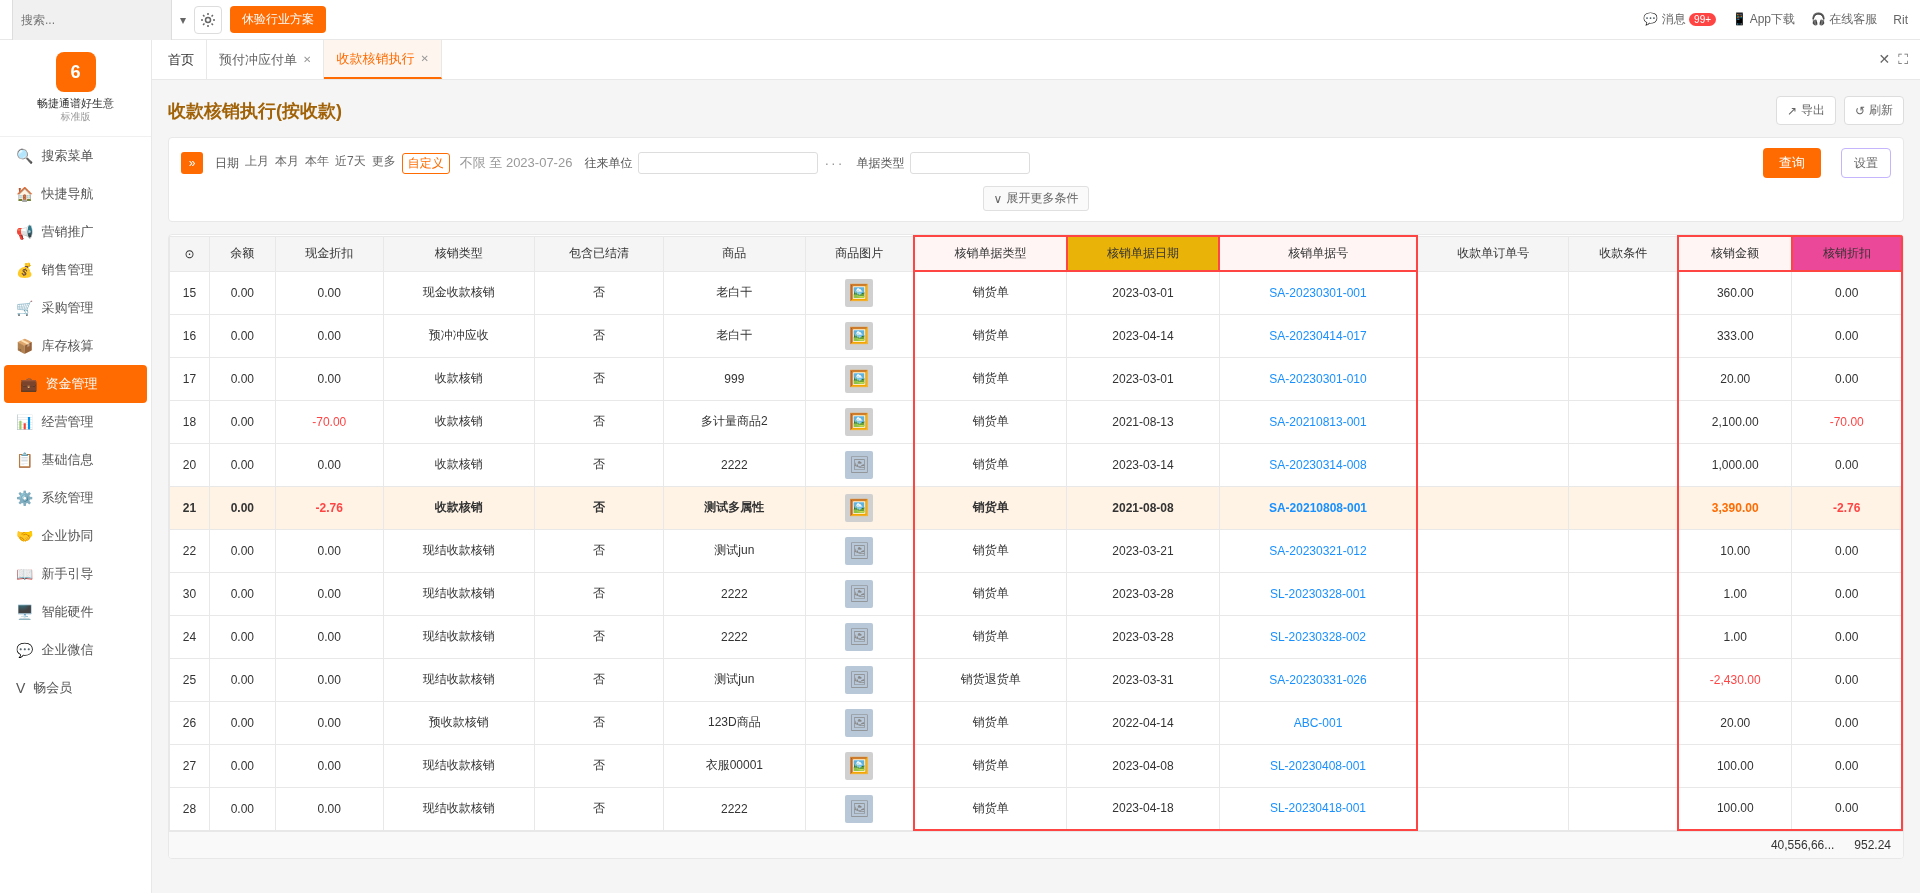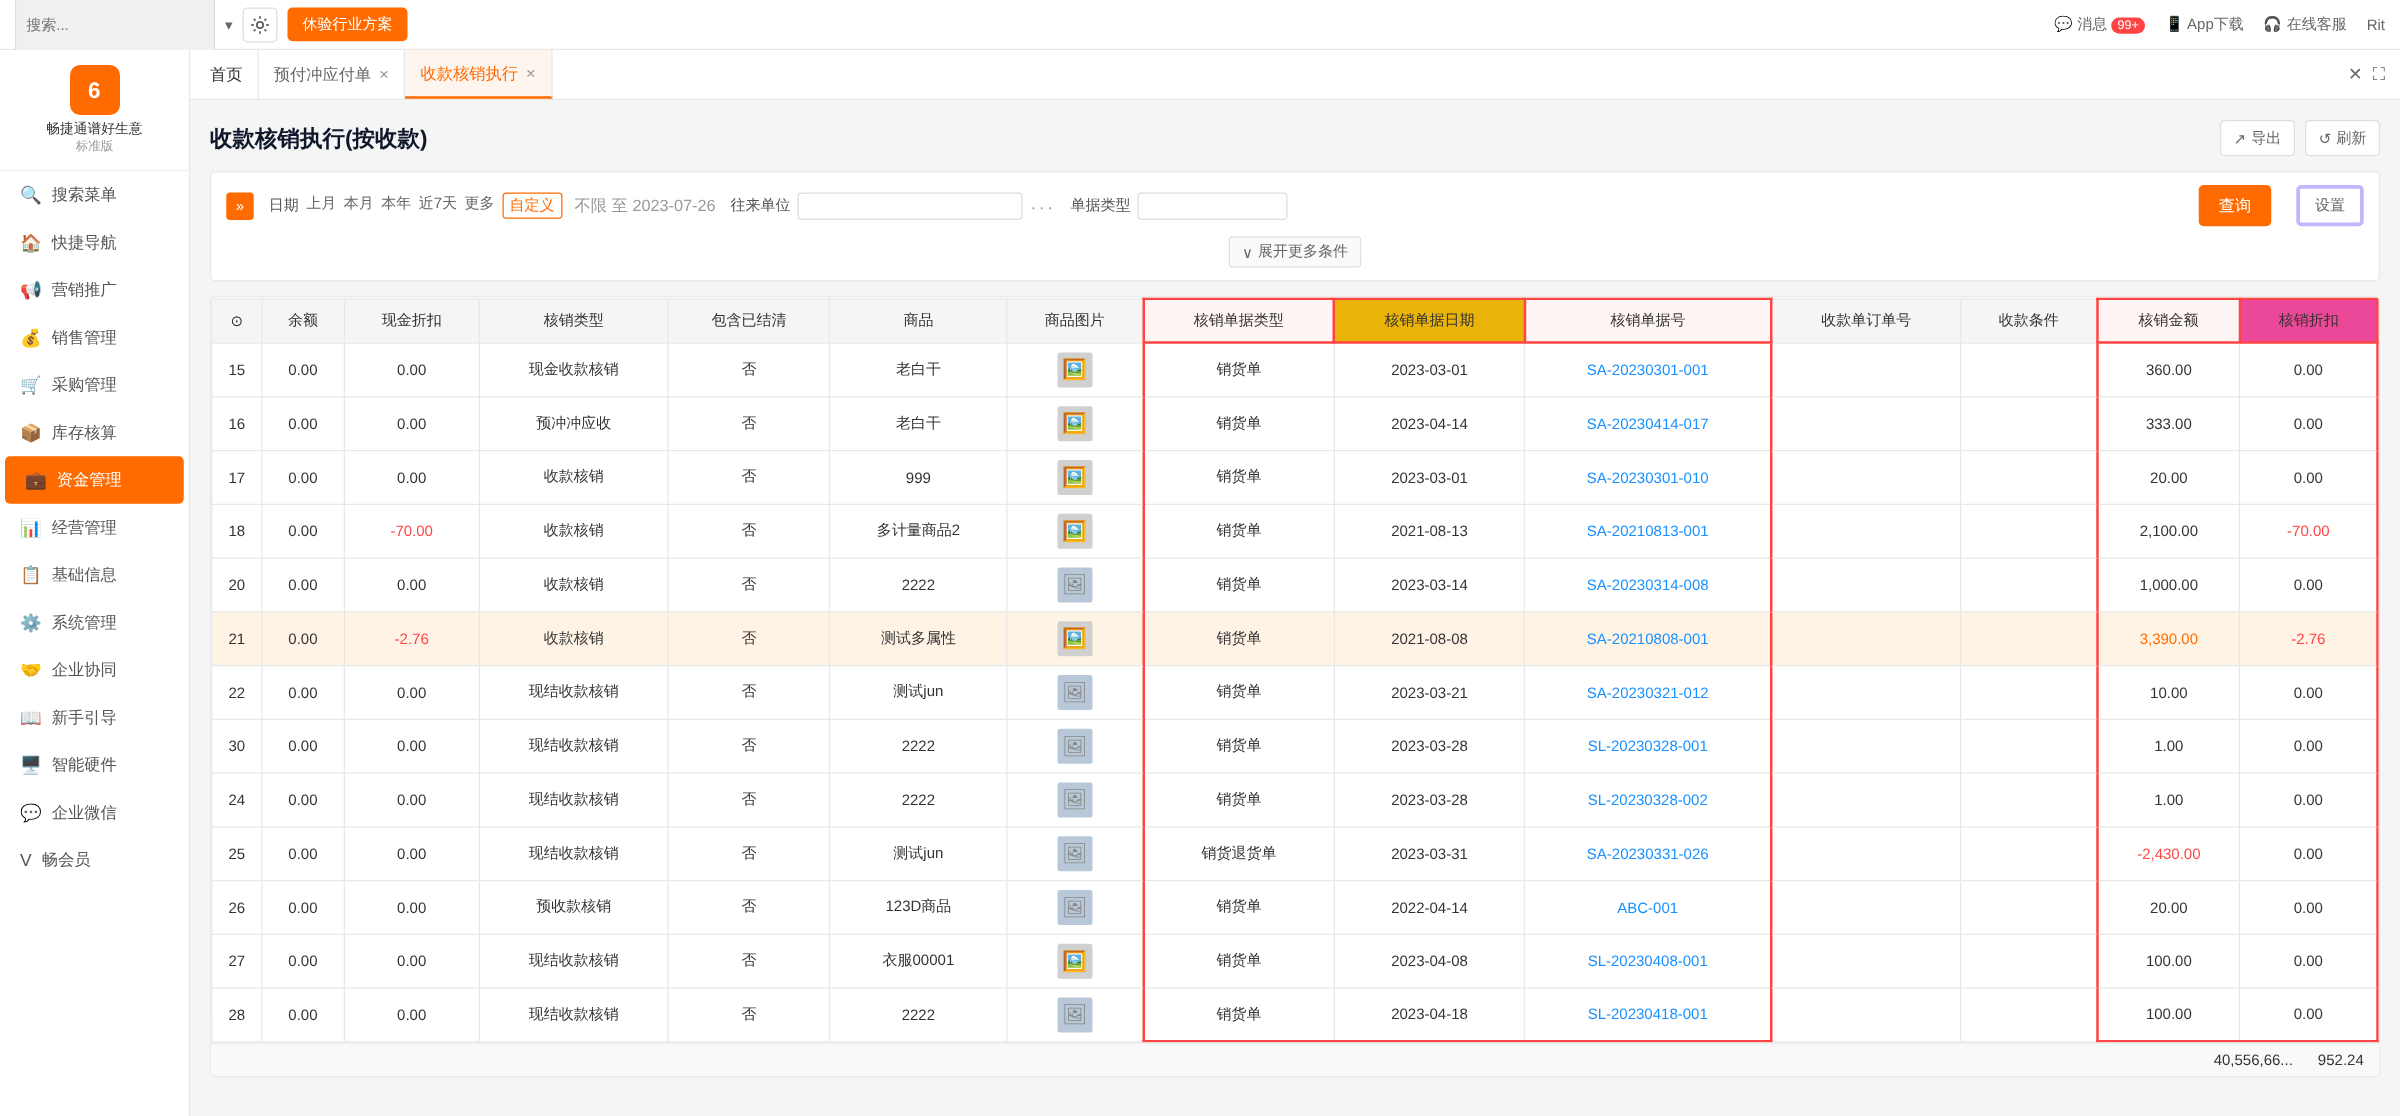--- a/index.html
+++ b/index.html
@@ -183,21 +183,21 @@
 
     .page-header {
       display: flex;
       align-items: center;
       justify-content: space-between;
       margin-bottom: 12px;
     }
     .page-title {
       font-size: 18px;
       font-weight: bold;
-      color: #0f172a;
+      color: #a16207;
       text-align: center;
     }
     .header-actions {
       display: flex;
       gap: 8px;
     }
     .btn-export, .btn-refresh {
       display: flex;
       align-items: center;
       gap: 4px;
@@ -294,21 +294,21 @@
       color: #fff;
       border: none;
       border-radius: 4px;
       padding: 6px 16px;
       cursor: pointer;
       font-size: 13px;
     }
     .settings-btn {
       background: #fff;
       color: #666;
-      border: 3px solid #c4b5fd;
+      border: 1px solid #c4b5fd;
       border-radius: 4px;
       padding: 5px 12px;
       cursor: pointer;
       font-size: 12px;
     }
     .expand-more {
       color: #666;
       font-size: 12px;
       cursor: pointer;
       display: flex;
@@ -388,21 +388,21 @@
       display: inline-flex;
       align-items: center;
       justify-content: center;
       border-radius: 2px;
       color: #888;
       font-size: 16px;
       vertical-align: middle;
     }
 
     
-    tr.row-orange td { background: #fff3e6; }
+    tr.row-orange td { background: #fff3e6; font-weight: bold; }
   </style>
 </head>
 <body>
 
 <div class="top-bar">
   <div class="top-bar-left">
     <input class="top-bar-input" placeholder="搜索..." style="">
     <span class="top-bar-chevron">▾</span>
     <div class="gear-btn">
       <svg class="gear-icon-svg" viewBox="0 0 16 16" fill="none" stroke="#666" stroke-width="1.5">

